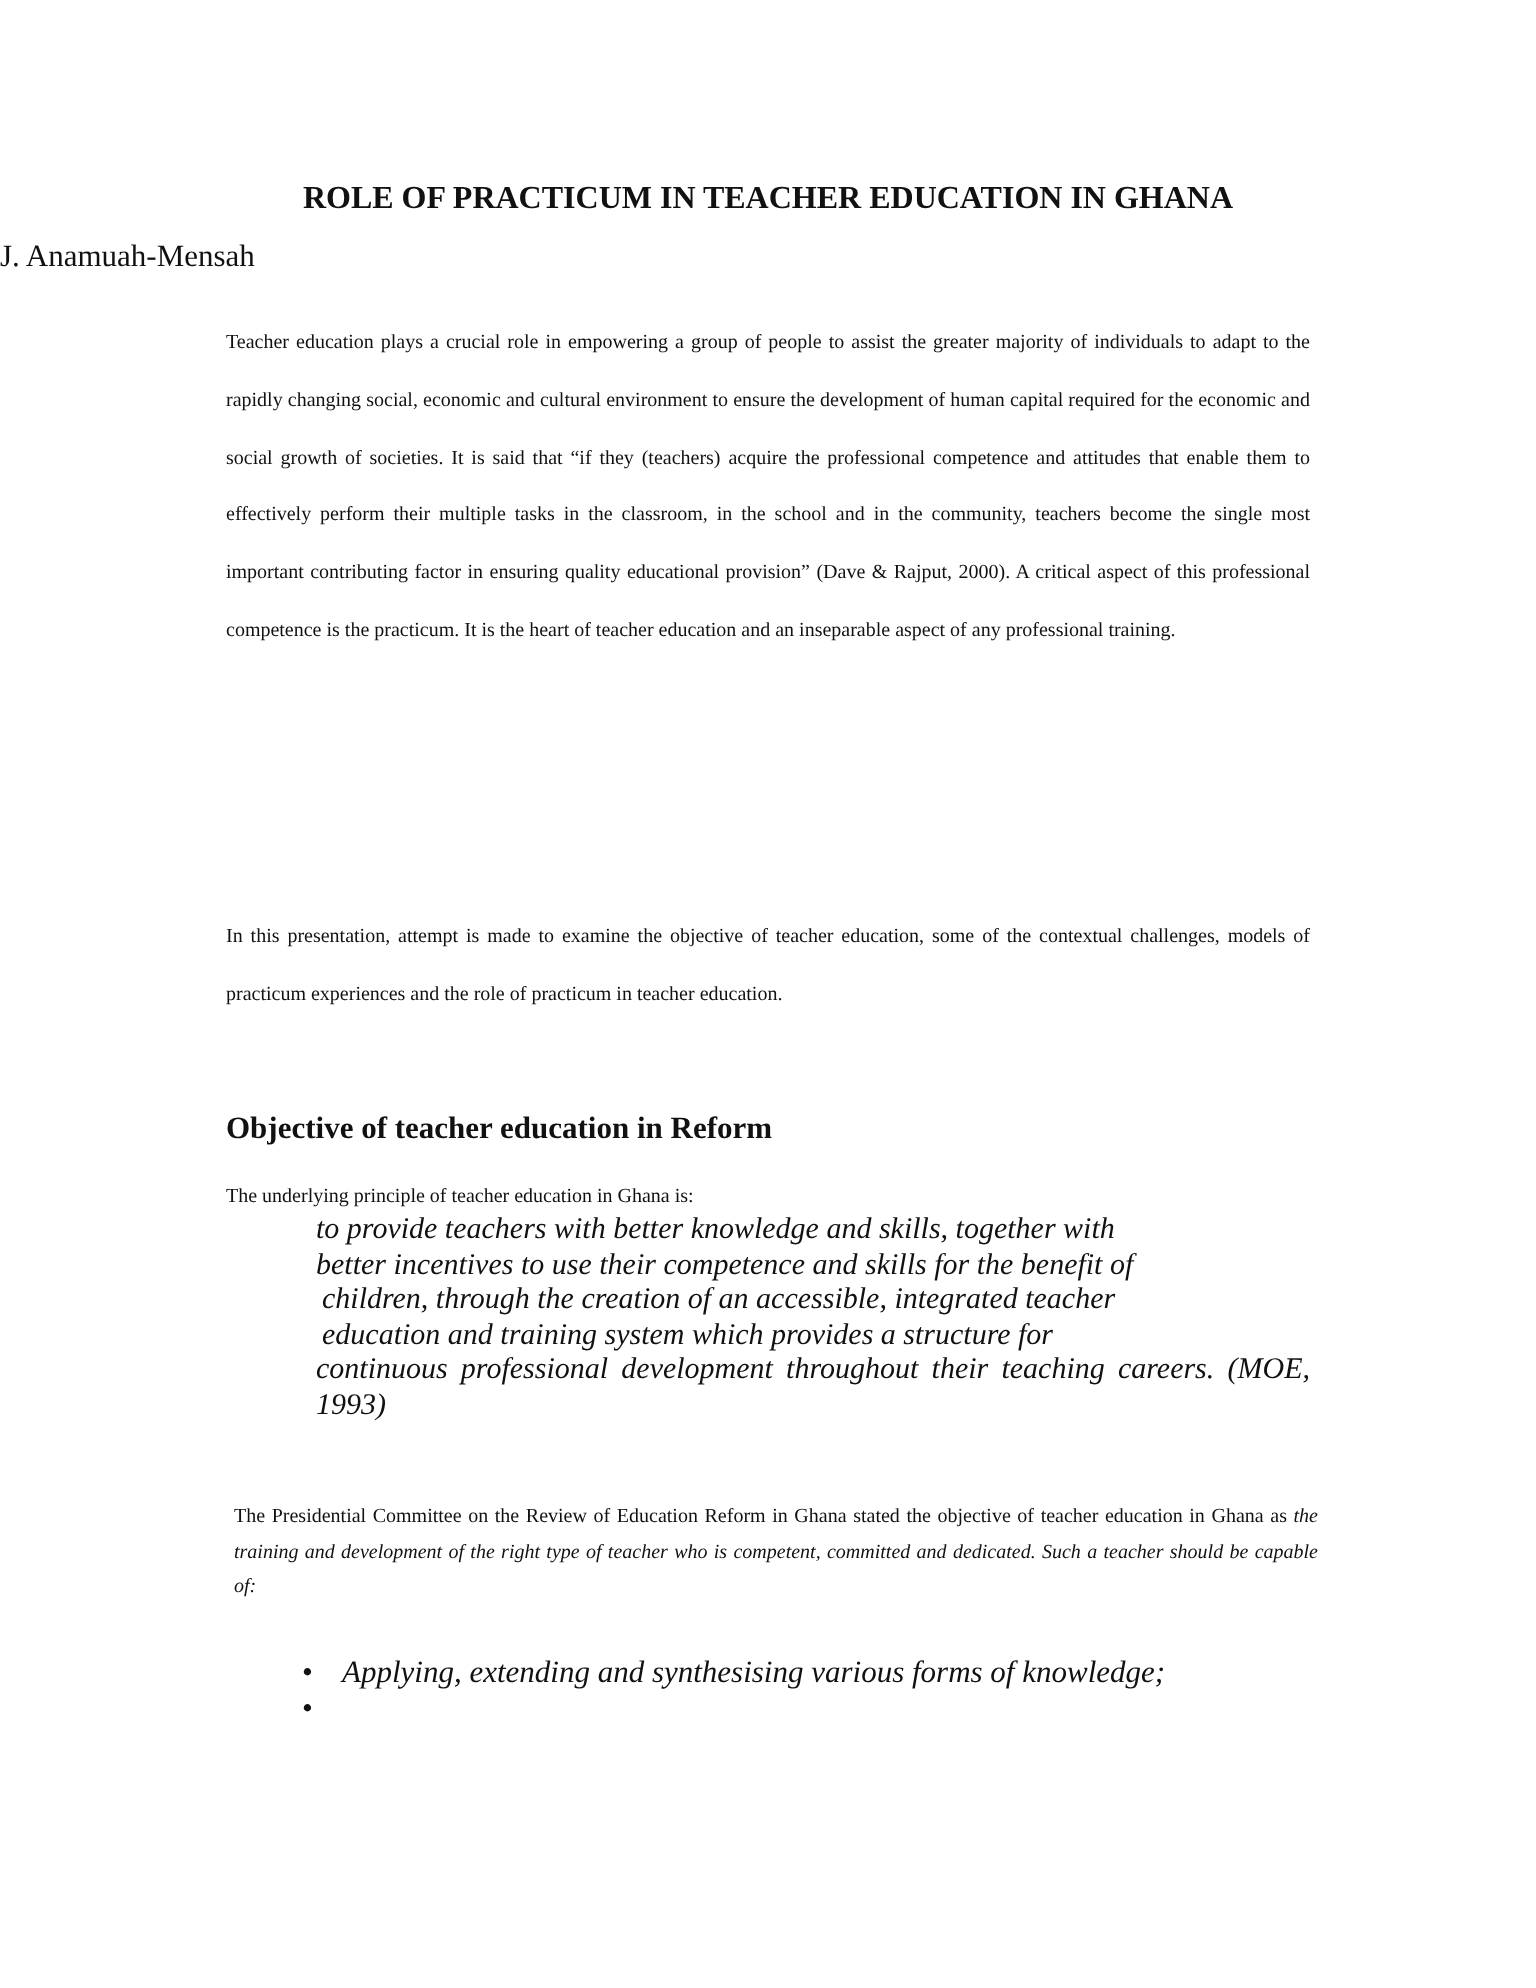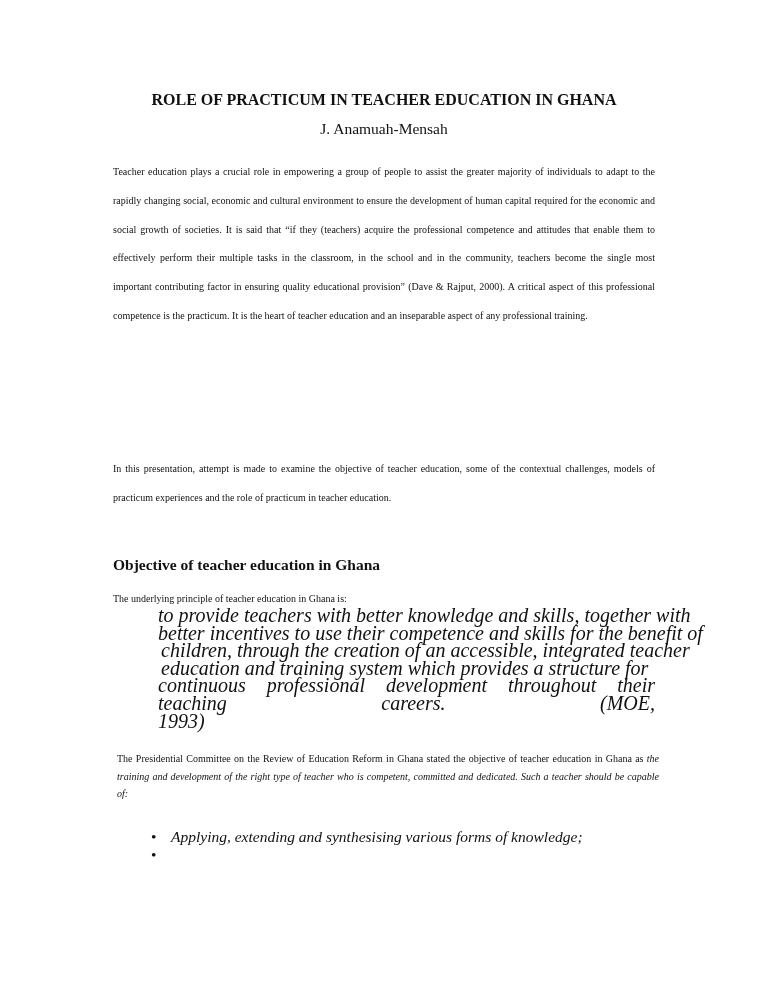--- a/index.html
+++ b/index.html
@@ -1,27 +1,27 @@
 <!DOCTYPE html>
 <html><head>
 <meta charset="utf-8">
 <style>
   html, body { margin: 0; padding: 0; background: #ffffff; }
   body { width: 768px; height: 994px; position: relative; overflow: hidden;
          font-family: "Liberation Serif", "DejaVu Serif", serif; color: #111; }
   .page { position: absolute; left: 0; top: 0; width: 768px; height: 994px; background: #fff; }
   .title { position: absolute; top: 91px; left: 0; width: 768px; text-align: center;
            font-weight: bold; font-size: 16px; letter-spacing: 0; }
-  .author { position: absolute; top: 120px; left: 0; width: 768px; text-align: center; font-size: 15.5px; }
+  .author { position: absolute; top: 120px; left: 0; width: 768px; font-size: 15.5px; }
   .para { position: absolute; left: 113px; width: 542px; font-size: 10px; text-align: justify;
           text-align-last: left; }
   .dbl { line-height: 28.8px; }
   .sgl { line-height: 17.6px; }
   .heading { position: absolute; left: 113px; top: 556px; font-weight: bold; font-size: 15.5px; }
-  .quote { position: absolute; left: 158px; width: 497px; font-size: 20px; font-style: italic; line-height: 17.6px; }
+  .quote { position: absolute; left: 158px; width: 497px; font-size: 15px; font-style: italic; line-height: 17.6px; }
   .quote .ln { display: block; white-space: nowrap; }
   .quote .ln.indent { padding-left: 3px; }
   .quote .ln.just { white-space: normal; text-align: justify; text-align-last: justify; }
   .bullets { position: absolute; left: 113px; width: 542px; top: 828px; margin: 0; padding: 0; list-style: none;
              font-size: 15.5px; font-style: italic; line-height: 17.6px; }
   .bullets li { position: relative; padding-left: 58px; text-align: justify; }
   .bullets li .bullet { position: absolute; left: 38px; top: 0; font-style: normal; }
   i { font-style: italic; }
 </style>
 </head>
@@ -29,21 +29,21 @@
 
 <div class="page">
 
   <div class="title">ROLE OF PRACTICUM IN TEACHER EDUCATION IN GHANA</div>
   <div class="author">J. Anamuah-Mensah</div>
 
   <p class="para dbl" style="top:158px; margin:0;">Teacher education plays a crucial role in empowering a group of people to assist the greater majority of individuals to adapt to the rapidly changing social, economic and cultural environment to ensure the development of human capital required for the economic and social growth of societies. It is said that “if they (teachers) acquire the professional competence and attitudes that enable them to effectively perform their multiple tasks in the classroom, in the school and in the community, teachers become the single most important contributing factor in ensuring quality educational provision” (Dave &amp; Rajput, 2000). A critical aspect of this professional competence is the practicum. It is the heart of teacher education and an inseparable aspect of any professional training.</p>
 
   <p class="para dbl" style="top:455px; margin:0;">In this presentation, attempt is made to examine the objective of teacher education, some of the contextual challenges, models of practicum experiences and the role of practicum in teacher education.</p>
 
-  <div class="heading">Objective of teacher education in Ghana</div>
+  <div class="heading">Objective of teacher education in Reform</div>
 
   <p class="para sgl" style="top:590px; margin:0;">The underlying principle of teacher education in Ghana is:</p>
 
   <div class="quote" style="top:607px;">
     <span class="ln">to provide teachers with better knowledge and skills, together with</span>
     <span class="ln">better incentives to use their competence and skills for the benefit of</span>
     <span class="ln indent">children, through the creation of an accessible, integrated teacher</span>
     <span class="ln indent">education and training system which provides a structure for</span>
     <span class="ln just">continuous professional development throughout their teaching careers. (MOE,</span>
     <span class="ln">1993)</span>

